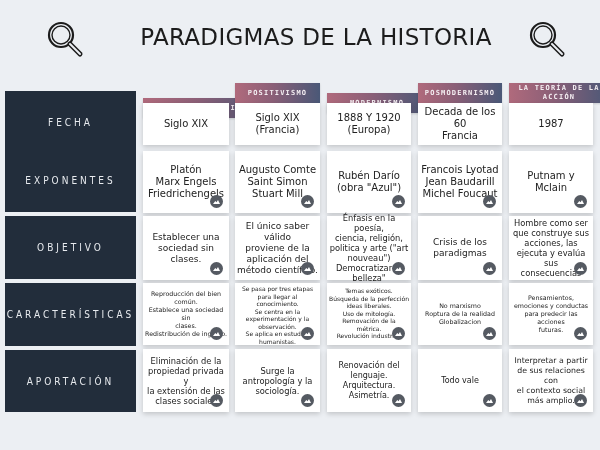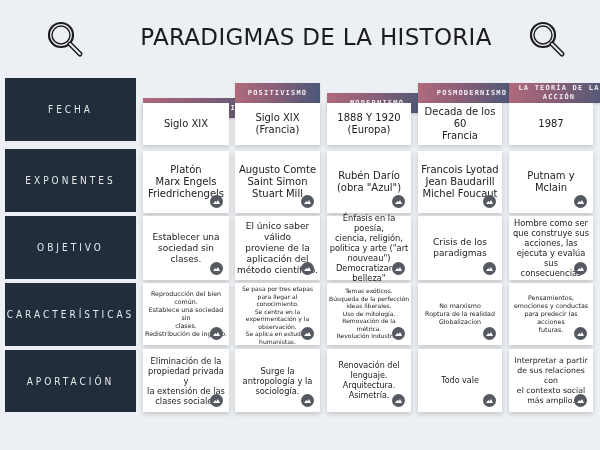--- a/index.html
+++ b/index.html
@@ -67,30 +67,30 @@
   <path d="M26 26 L36 36" stroke="#1c1c1c" stroke-width="5" stroke-linecap="round"></path>
   <path d="M26 26 L36 36" stroke="#eceff3" stroke-width="2" stroke-linecap="round"></path>
 </svg>
 <svg class="mag right" viewBox="0 0 42 42">
   <circle cx="17" cy="17" r="12" fill="none" stroke="#1c1c1c" stroke-width="2.2"></circle>
   <circle cx="17" cy="17" r="9" fill="none" stroke="#1c1c1c" stroke-width="1.4"></circle>
   <path d="M26 26 L36 36" stroke="#1c1c1c" stroke-width="5" stroke-linecap="round"></path>
   <path d="M26 26 L36 36" stroke="#eceff3" stroke-width="2" stroke-linecap="round"></path>
 </svg>
 
-<div class="rowlabel" style="top:78px;height:63px;text-align:right;">FECHA</div>
+<div class="rowlabel" style="top:91px;height:63px;text-align:right;">FECHA</div>
 <div class="rowlabel" style="top:149px;height:63px;">EXPONENTES</div>
 <div class="rowlabel" style="top:216px;height:63px;">OBJETIVO</div>
 <div class="rowlabel" style="top:283px;height:63px;">CARACTERÍSTICAS</div>
 <div class="rowlabel" style="top:350px;height:62px;">APORTACIÓN</div>
 
 <div class="head" style="left:143px;top:98px;width:86px;padding-left:39px;">SOCIALISMO</div>
 <div class="head" style="left:235px;top:83px;width:85px;">POSITIVISMO</div>
 <div class="head" style="left:327px;top:93px;width:100px;">MODERNISMO</div>
-<div class="head" style="left:418px;top:83px;width:84px;padding-left:12px;">POSMODERNISMO</div>
+<div class="head" style="left:418px;top:83px;width:84px;">POSMODERNISMO</div>
 <div class="head" style="left:509px;top:83px;width:100px;white-space:pre-line;">LA TEORÍA DE LA
 ACCIÓN</div>
 
 <div class="cell fs-l" style="left:143px;top:103px;width:86px;height:42px;"><span class="txt">Siglo XIX</span></div>
 <div class="cell fs-l" style="left:235px;top:103px;width:85px;height:42px;"><span class="txt">Siglo XIX
 (Francia)</span></div>
 <div class="cell fs-l" style="left:327px;top:103px;width:84px;height:42px;"><span class="txt">1888 Y 1920
 (Europa)</span></div>
 <div class="cell fs-l" style="left:418px;top:103px;width:84px;height:42px;"><span class="txt">Decada de los 60
 Francia</span></div>

